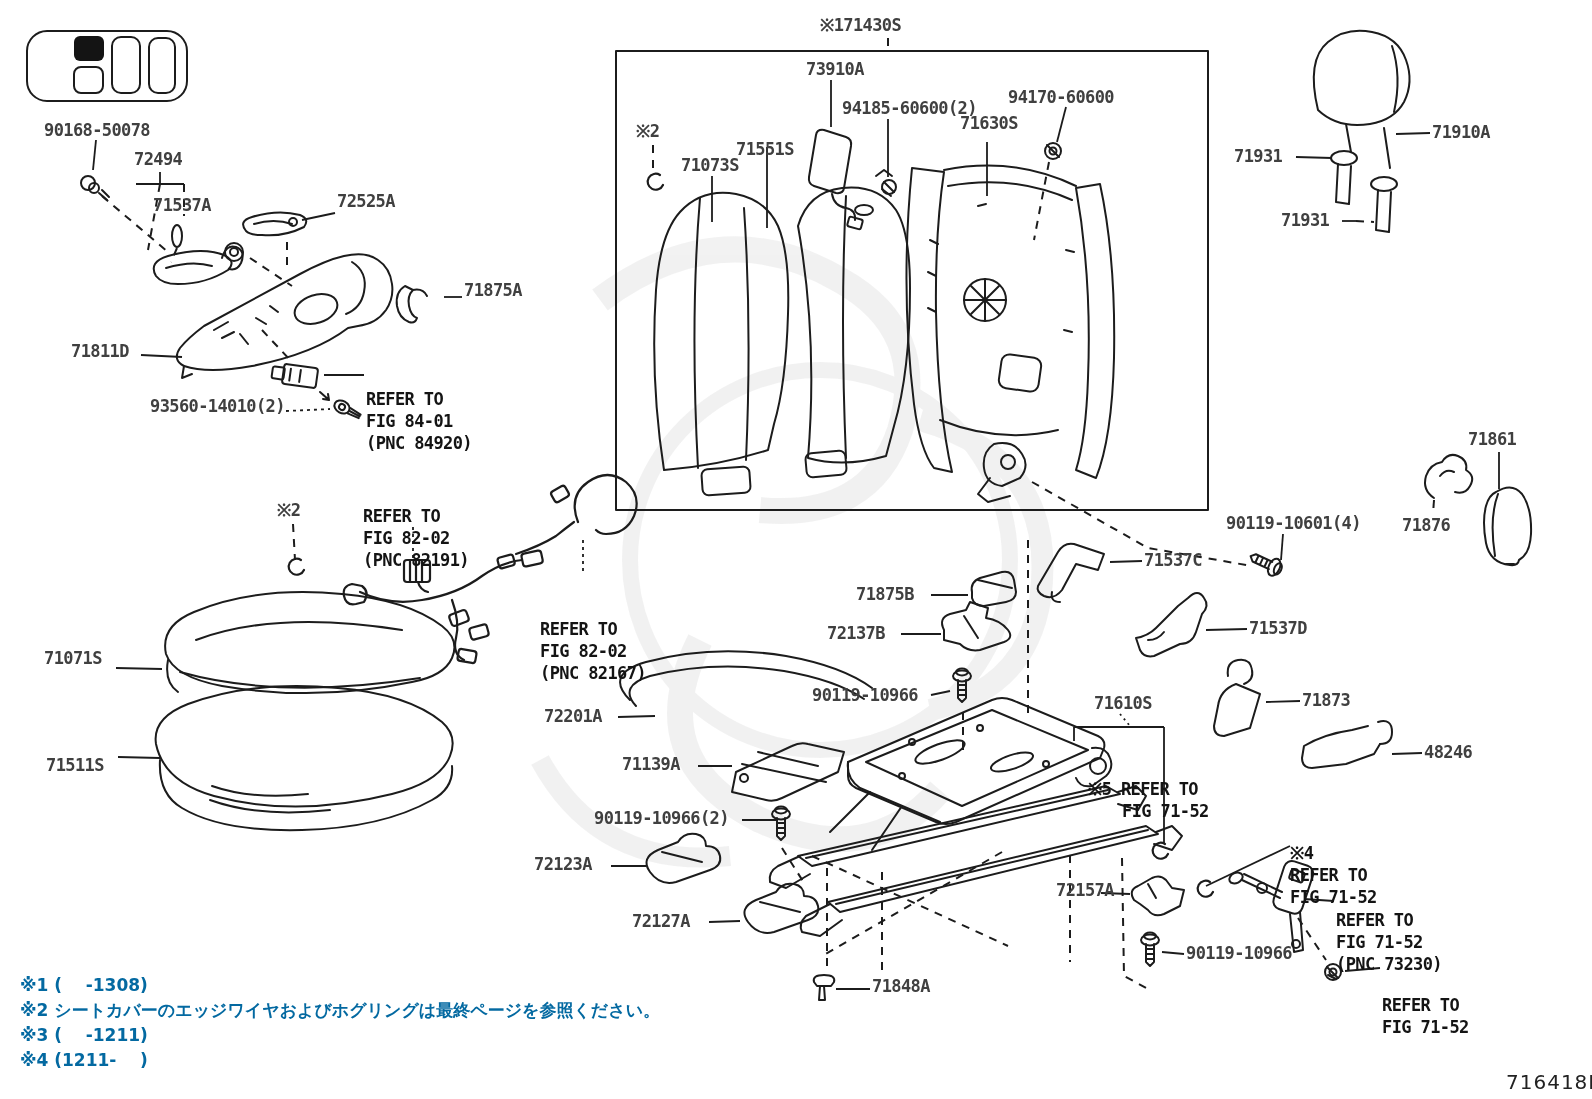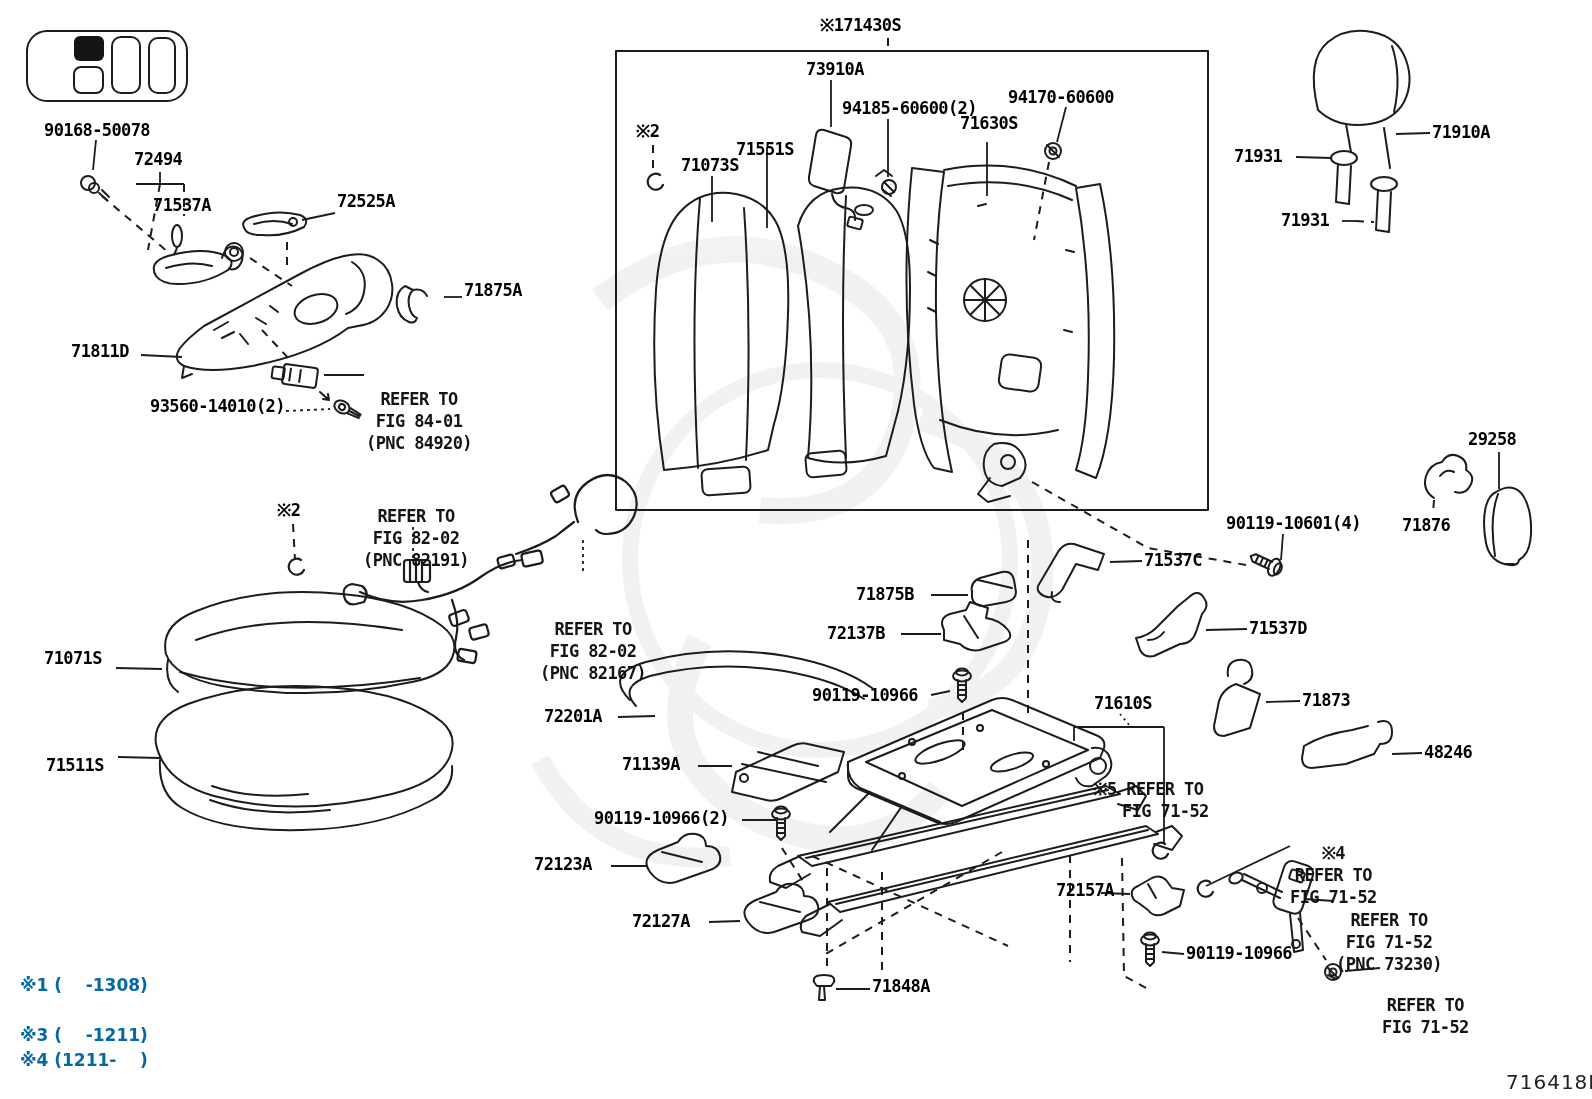--- a/index.html
+++ b/index.html
@@ -1,22 +1,22 @@
 <!DOCTYPE html>
 <html><head>
 <meta charset="utf-8">
 <style>
   html,body{margin:0;padding:0;background:#fff;}
   #stage{position:relative;width:1592px;height:1099px;background:#fff;overflow:hidden;
          font-family:"DejaVu Sans Mono", monospace;}
   svg{position:absolute;left:0;top:0;}
-  .lbl{position:absolute;font:bold 17px/19px "DejaVu Sans Mono", monospace;color:#000000;
+  .lbl{position:absolute;font:bold 17px/19px "DejaVu Sans Mono", monospace;color:#404040;
        letter-spacing:-0.6px;white-space:pre;}
   .ref{position:absolute;font:bold 17px/22px "DejaVu Sans Mono", monospace;color:#141414;
-       letter-spacing:-0.6px;white-space:pre;text-align:center;}
+       letter-spacing:-0.6px;white-space:pre;}
   .ref div{height:22px;}
   .ref .ind{padding-left:34px;}
   .note{position:absolute;left:20px;font:bold 17px/20px "DejaVu Sans", sans-serif;color:#0369a1;
         white-space:pre;}
   .figcode{position:absolute;font:20px/22px "DejaVu Sans", sans-serif;color:#222;letter-spacing:1px;}
 </style>
 </head>
 <body>
 
 <div id="stage">
@@ -360,21 +360,21 @@
   <div class="lbl" style="left:1008px;top:88px">94170-60600</div>
   <div class="lbl" style="left:960px;top:114px">71630S</div>
   <div class="lbl" style="left:736px;top:140px">71551S</div>
   <div class="lbl" style="left:681px;top:156px">71073S</div>
   <div class="lbl" style="left:636px;top:122px">※2</div>
 
   <div class="lbl" style="left:1432px;top:123px">71910A</div>
   <div class="lbl" style="left:1234px;top:147px">71931</div>
   <div class="lbl" style="left:1281px;top:211px">71931</div>
 
-  <div class="lbl" style="left:1468px;top:430px">29258</div>
+  <div class="lbl" style="left:1468px;top:430px">71861</div>
   <div class="lbl" style="left:1402px;top:516px">71876</div>
   <div class="lbl" style="left:1226px;top:514px">90119-10601(4)</div>
   <div class="lbl" style="left:1144px;top:551px">71537C</div>
   <div class="lbl" style="left:856px;top:585px">71875B</div>
   <div class="lbl" style="left:827px;top:624px">72137B</div>
   <div class="lbl" style="left:1249px;top:619px">71537D</div>
 
   <div class="ref" style="left:363px;top:461px">
     <div>REFER TO</div><div>FIG 82-02</div><div>(PNC 82191)</div>
   </div>
@@ -406,17 +406,18 @@
   </div>
   <div class="ref" style="left:1336px;top:870px;line-height:20px">
     <div>REFER TO</div><div>FIG 71-52</div><div>(PNC 73230)</div>
   </div>
   <div class="lbl" style="left:1186px;top:944px">90119-10966</div>
   <div class="ref" style="left:1382px;top:955px;line-height:20px">
     <div>REFER TO</div><div>FIG 71-52</div>
   </div>
 
   <div class="note" style="top:975px">※1 (    -1308)</div>
+  <div class="note" style="top:1000px">※2 シートカバーのエッジワイヤおよびホグリングは最終ページを参照ください。</div>
   <div class="note" style="top:1025px">※3 (    -1211)</div>
   <div class="note" style="top:1050px">※4 (1211-    )</div>
 
   <div class="figcode" style="left:1506px;top:1071px">716418K</div>
 </div>
 
 </body></html>

